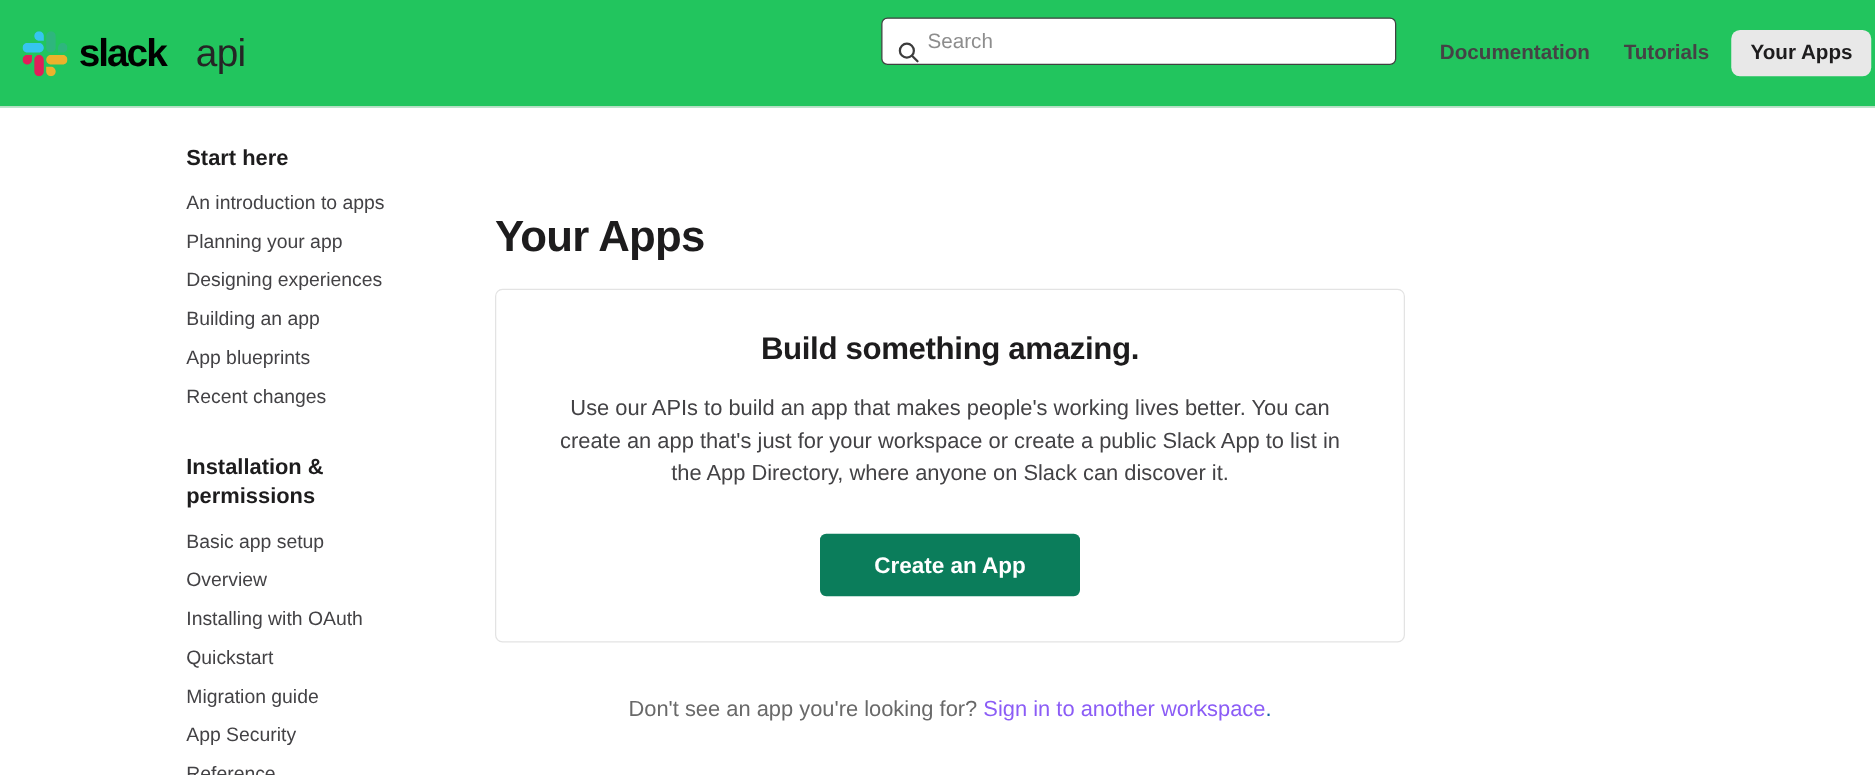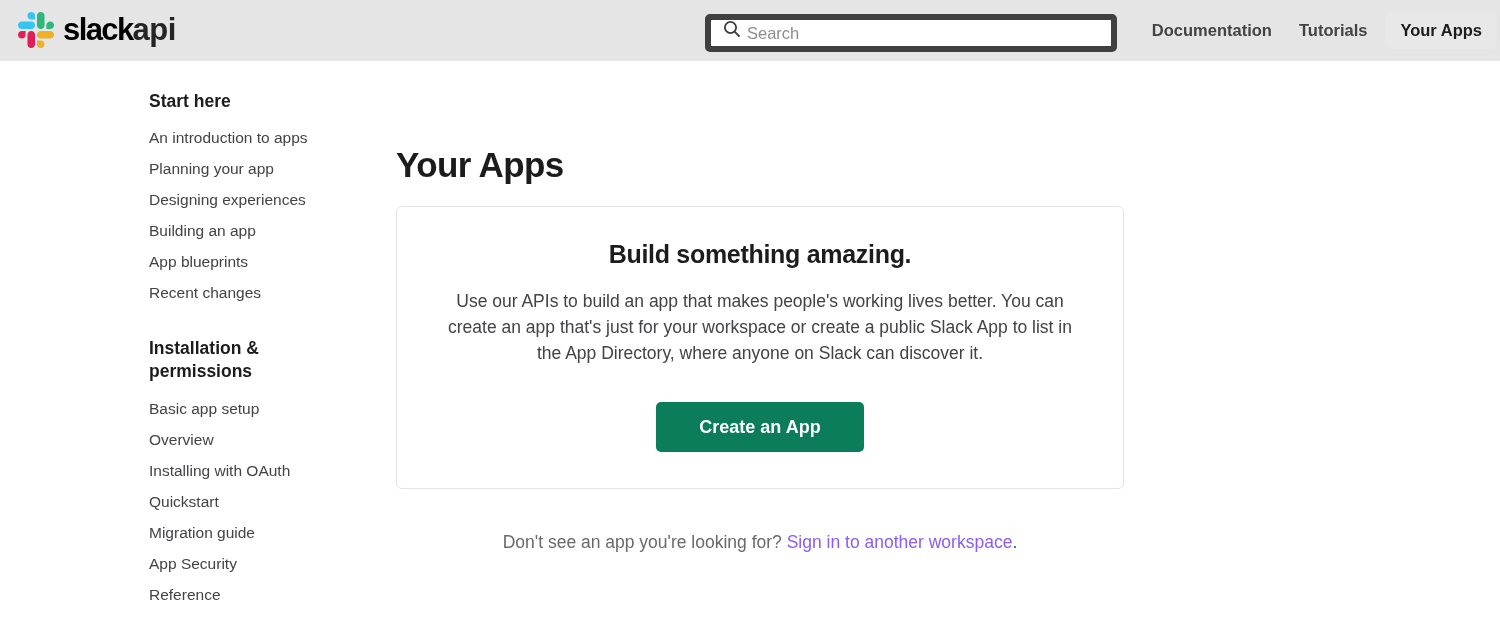--- a/index.html
+++ b/index.html
@@ -2,32 +2,32 @@
 <html><head>
 <meta charset="utf-8">
 <style>
   * { margin:0; padding:0; box-sizing:border-box; }
   html,body { background:#ffffff; }
   body { font-family:"Liberation Sans", sans-serif; color:#1d1c1d; }
   .page { width:1500px; height:620px; background:#fff; overflow:hidden; position:relative; }
 
   
   .topbar {
-    height:61px; display:flex; align-items:center;
-    border-bottom:1px solid #e8e8e8; background:#e5e5e5; position:relative;
+    height:86px; display:flex; align-items:center;
+    border-bottom:1px solid #e8e8e8; background:#22c55e; position:relative;
   }
   .logo { display:flex; align-items:center; margin-left:18px; text-decoration:none; cursor:pointer; }
   .logo svg { width:36px; height:36px; display:block; }
   .logo .brand { font-size:31px; font-weight:800; letter-spacing:-1.6px; color:#000; margin-left:9px; }
-  .logo .suffix { font-size:31px; font-weight:700; letter-spacing:-0.5px; color:#252525; margin-left:0; }
+  .logo .suffix { font-size:31px; font-weight:400; letter-spacing:-0.5px; color:#252525; margin-left:24px; }
 
   .searchwrap {
     position:absolute; left:705px; top:14px; width:412px; height:38px;
-    border:6px solid #404040; border-radius:5px; background:#fff;
-    display:flex; align-items:flex-start;
+    border:1px solid #404040; border-radius:5px; background:#fff;
+    display:flex; align-items:flex-end;
   }
   .searchwrap svg { margin-left:12px; flex:0 0 auto; }
   .searchwrap input {
     border:none; outline:none; background:transparent; flex:1;
     font-family:"Liberation Sans", sans-serif; font-size:16.5px; color:#1d1c1d;
     padding:0 10px 0 6px; height:100%;
   }
   .searchwrap input::placeholder { color:#8d8d8d; opacity:1; }
 
   .topnav { margin-left:auto; display:flex; align-items:center; padding-right:3px; }

